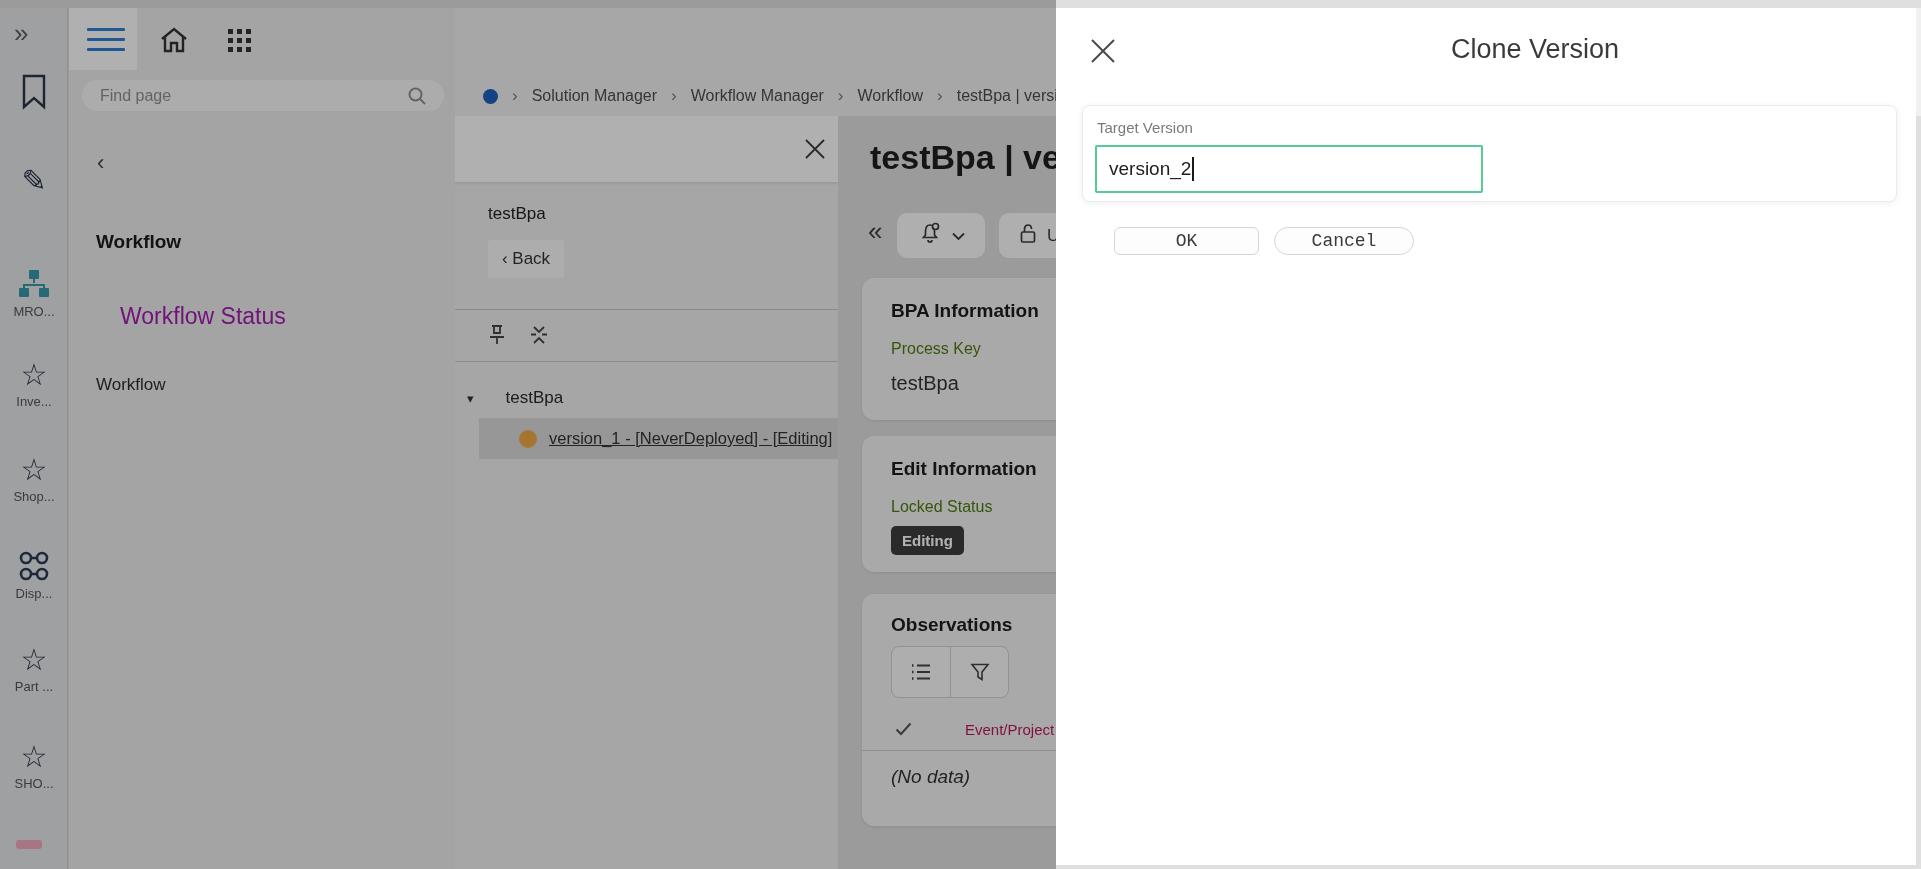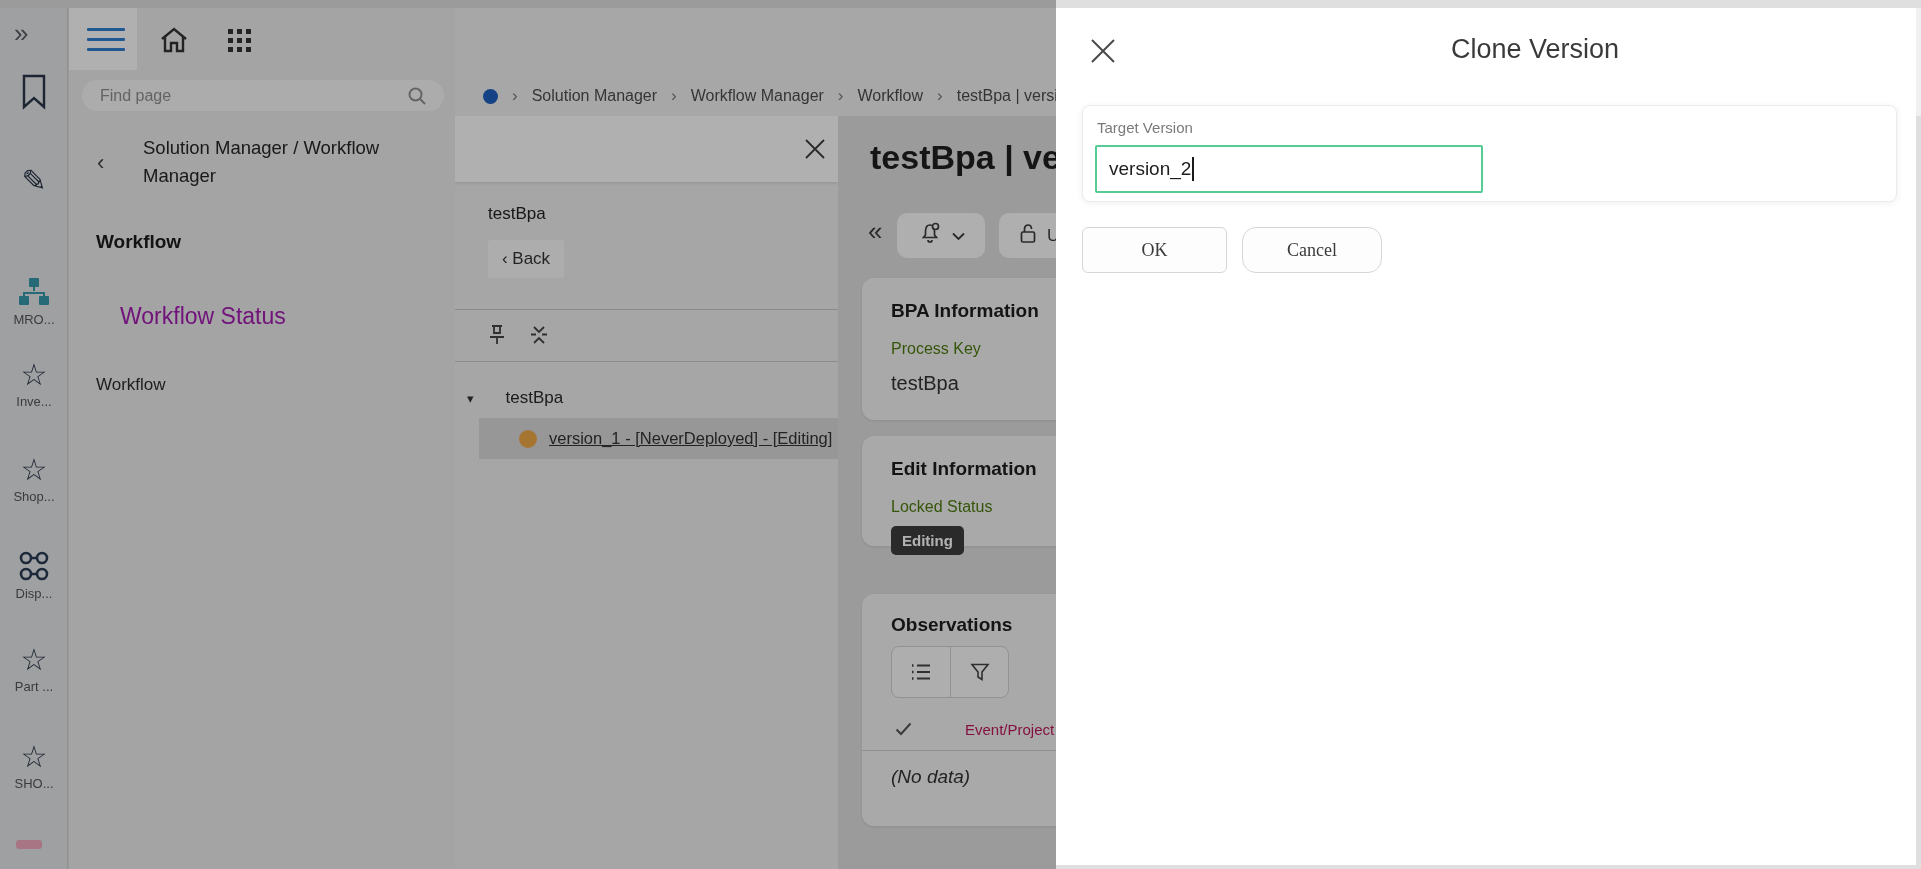--- a/index.html
+++ b/index.html
@@ -70,21 +70,21 @@
   .btn-bell { left:59px; width:88px; }
   .btn-lock { left:161px; width:120px; white-space:nowrap; }
   .card { position:absolute; left:24px; width:260px; background:#f2f2f2; border-radius:12px; box-shadow:0 1px 3px rgba(0,0,0,.10); }
   .card-h { font-size:19px; font-weight:bold; color:#1e1e1e; }
   .card-lbl { font-size:16px; color:#4d7c0f; }
   .card-val { font-size:20px; color:#333; }
   .card-bpa { top:162px; height:142px; }
   .card-bpa .card-h { position:absolute; left:29px; top:22px; }
   .card-bpa .card-lbl { position:absolute; left:29px; top:62px; }
   .card-bpa .card-val { position:absolute; left:29px; top:94px; }
-  .card-edit { top:320px; height:110px; }
+  .card-edit { top:320px; height:136px; }
   .card-edit .card-h { position:absolute; left:29px; top:22px; }
   .card-edit .card-lbl { position:absolute; left:29px; top:62px; }
   .badge { position:absolute; left:29px; top:90px; background:#3d3d3d; color:#fff; font-size:15px; font-weight:bold;
     padding:6px 11px; border-radius:5px; }
   .card-obs { top:478px; height:232px; }
   .card-obs .card-h { position:absolute; left:29px; top:20px; }
   .seg { position:absolute; left:29px; top:52px; display:flex; border:1px solid #d2d2d2; border-radius:8px; background:#fafafa; overflow:hidden; }
   .seg .seg-btn { width:58px; height:50px; display:flex; align-items:center; justify-content:center; color:#444; cursor:pointer; background:transparent; border:none; }
   .seg .seg-btn + .seg-btn { border-left:1px solid #d2d2d2; }
   .obs-headrow { position:absolute; left:0; top:118px; width:100%; height:38px; cursor:pointer; }
@@ -95,22 +95,22 @@
 
   
   .dialog { position:absolute; left:1056px; top:8px; width:860px; height:857px; background:#ffffff; z-index:40; }
   .dlg-close { position:absolute; left:32px; top:28px; color:#4a4a4a; cursor:pointer; }
   .dlg-title { position:absolute; left:0; right:0; top:26px; text-align:center; padding-left:98px; font-size:27px; color:#3a3a3a; }
   .dlg-card { position:absolute; left:26px; top:97px; width:815px; height:97px; background:#fff; border:1px solid #ececec; border-radius:8px; box-shadow:0 1px 6px rgba(0,0,0,.07); }
   .dlg-lbl { position:absolute; left:14px; top:13px; font-size:15px; color:#7a7a7a; }
   .dlg-input { position:absolute; left:12px; top:39px; width:388px; height:48px; border:2px solid #55cc96; border-radius:2px;
     display:flex; align-items:center; padding-left:12px; font-size:19px; color:#1e1e1e; cursor:text; background:#fff; }
   .caret { display:inline-block; width:2px; height:24px; background:#1a1a1a; margin-left:1px; }
-  .dlg-btn { position:absolute; top:219px; height:46px; background:#fdfdfd; border:1px solid #d6d6d6; border-radius:6px;
-    font-family:Liberation Serif, serif; font-size:18px; color:#3a3a3a; cursor:pointer; }
+  .dlg-btn { position:absolute; top:219px; height:28px; background:#fdfdfd; border:1px solid #d6d6d6; border-radius:6px;
+    font-family:Liberation Mono, monospace; font-size:18px; color:#3a3a3a; cursor:pointer;margin-left:32px; }
   .btn-ok { left:26px; width:145px; }
   .btn-cancel { left:186px; width:140px;border-radius:14px; }
 </style>
 </head>
 <body>
 
 <div id="screen">
 
   <div class="rail">
     <div class="rail-expand">»</div>
@@ -118,21 +118,21 @@
     <div class="rail-item" style="top:66px;">
       <svg width="30" height="36" viewBox="0 0 30 36" fill="none" stroke="#2b3648" stroke-width="2.4">
         <path d="M5 2 H25 V33 L15 24 L5 33 Z"></path>
       </svg>
     </div>
 
     <div class="rail-item" style="top:158px;">
       <span class="glyph">✎</span>
     </div>
 
-    <div class="rail-item" style="top:268px;">
+    <div class="rail-item" style="top:260px;">
       <span>
         <svg width="34" height="32" viewBox="0 0 34 32" fill="#3598aa">
           <rect x="12" y="2" width="10" height="9" rx="1"></rect>
           <rect x="2" y="20" width="10" height="9" rx="1"></rect>
           <rect x="22" y="20" width="10" height="9" rx="1"></rect>
           <path d="M16 11 h2 v4 h-2 z M6 16 h22 v2 H6 z M6 16 h2 v5 H6 z M26 16 h2 v5 h-2 z"></path>
         </svg>
       </span>
       <span class="lbl">MRO...</span>
     </div>
@@ -200,21 +200,20 @@
       </svg>
     </div>
     <input class="find" readonly="" placeholder="Find page" style="">
     <div class="find-search">
       <svg width="20" height="20" viewBox="0 0 20 20" fill="none" stroke="#909090" stroke-width="2">
         <circle cx="8.5" cy="8.5" r="6"></circle>
           <path d="M13 13 L18 18"></path>
       </svg>
     </div>
     <div class="nav-back">‹</div>
-    <div class="nav-title">Solution Manager / Workflow Manager</div>
     <div class="nav-sect">Workflow</div>
     <div class="nav-item1">Workflow Status</div>
     <div class="nav-item2">Workflow</div>
   </div>
 
   <div class="content">
     <div class="crumbbar"></div>
     <div class="crumbs">
       <span class="crumb-dot"></span>
       <span class="crumb-sep">›</span>

